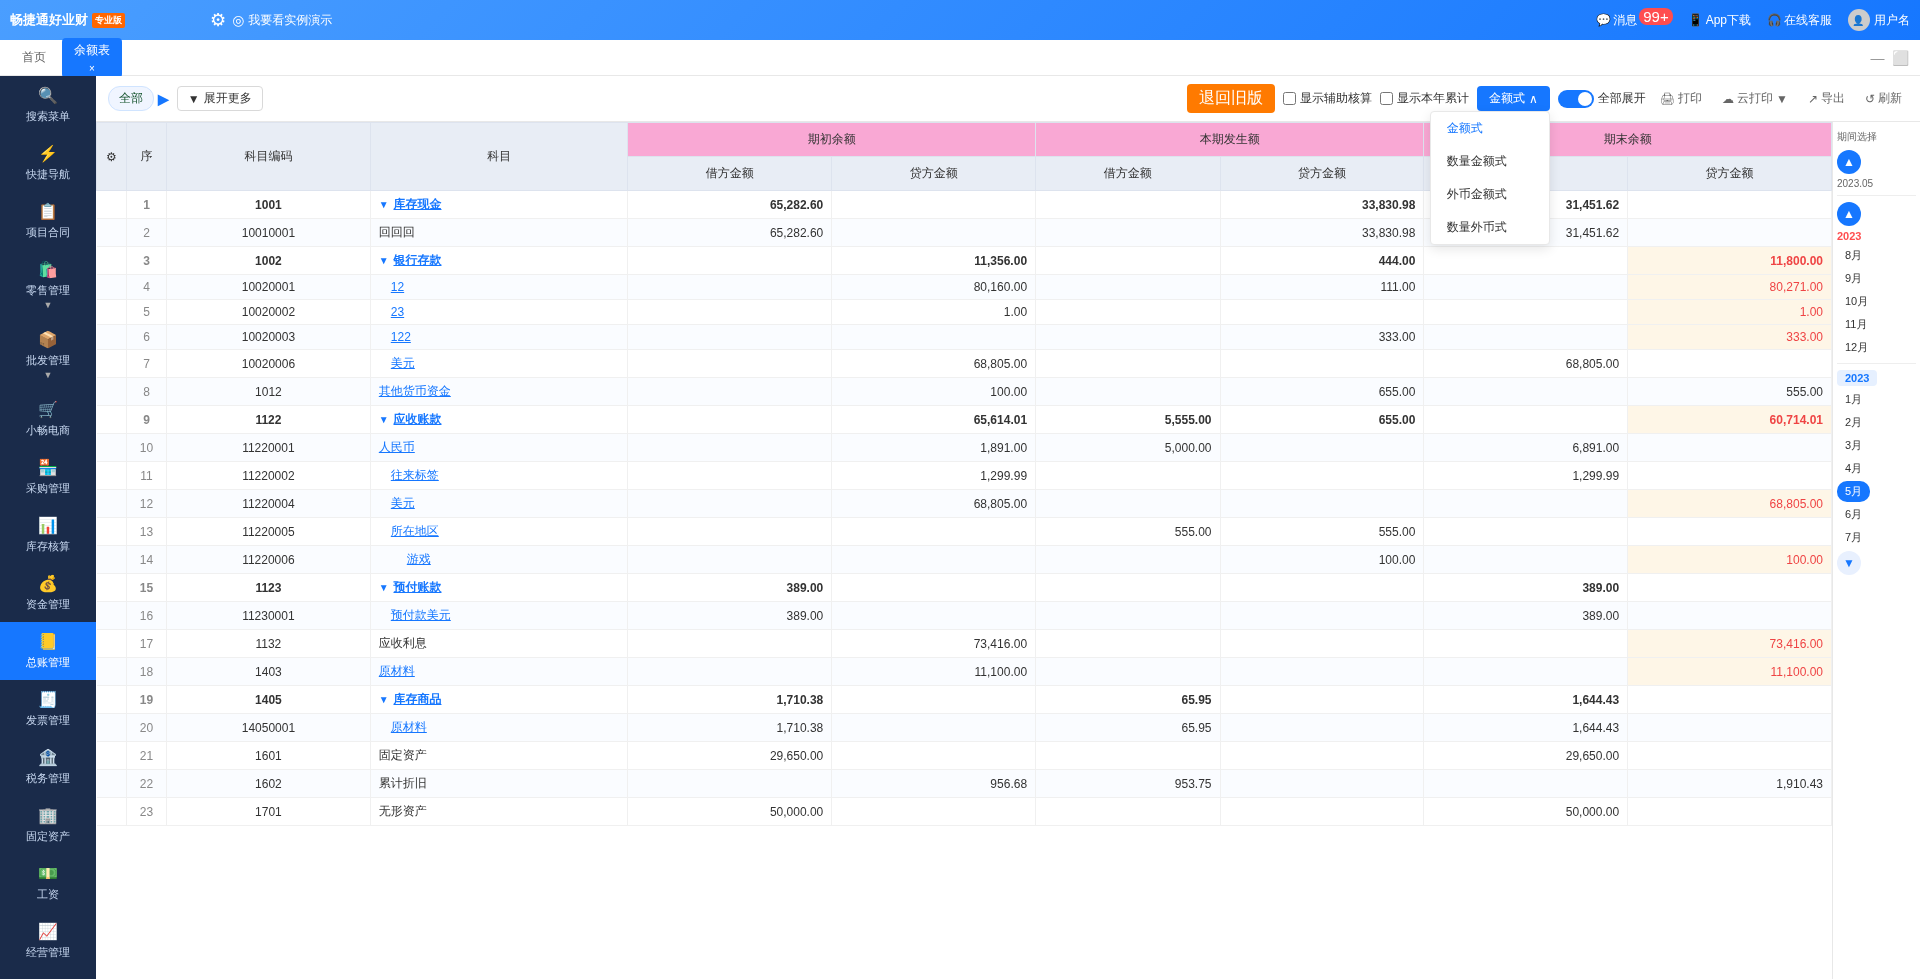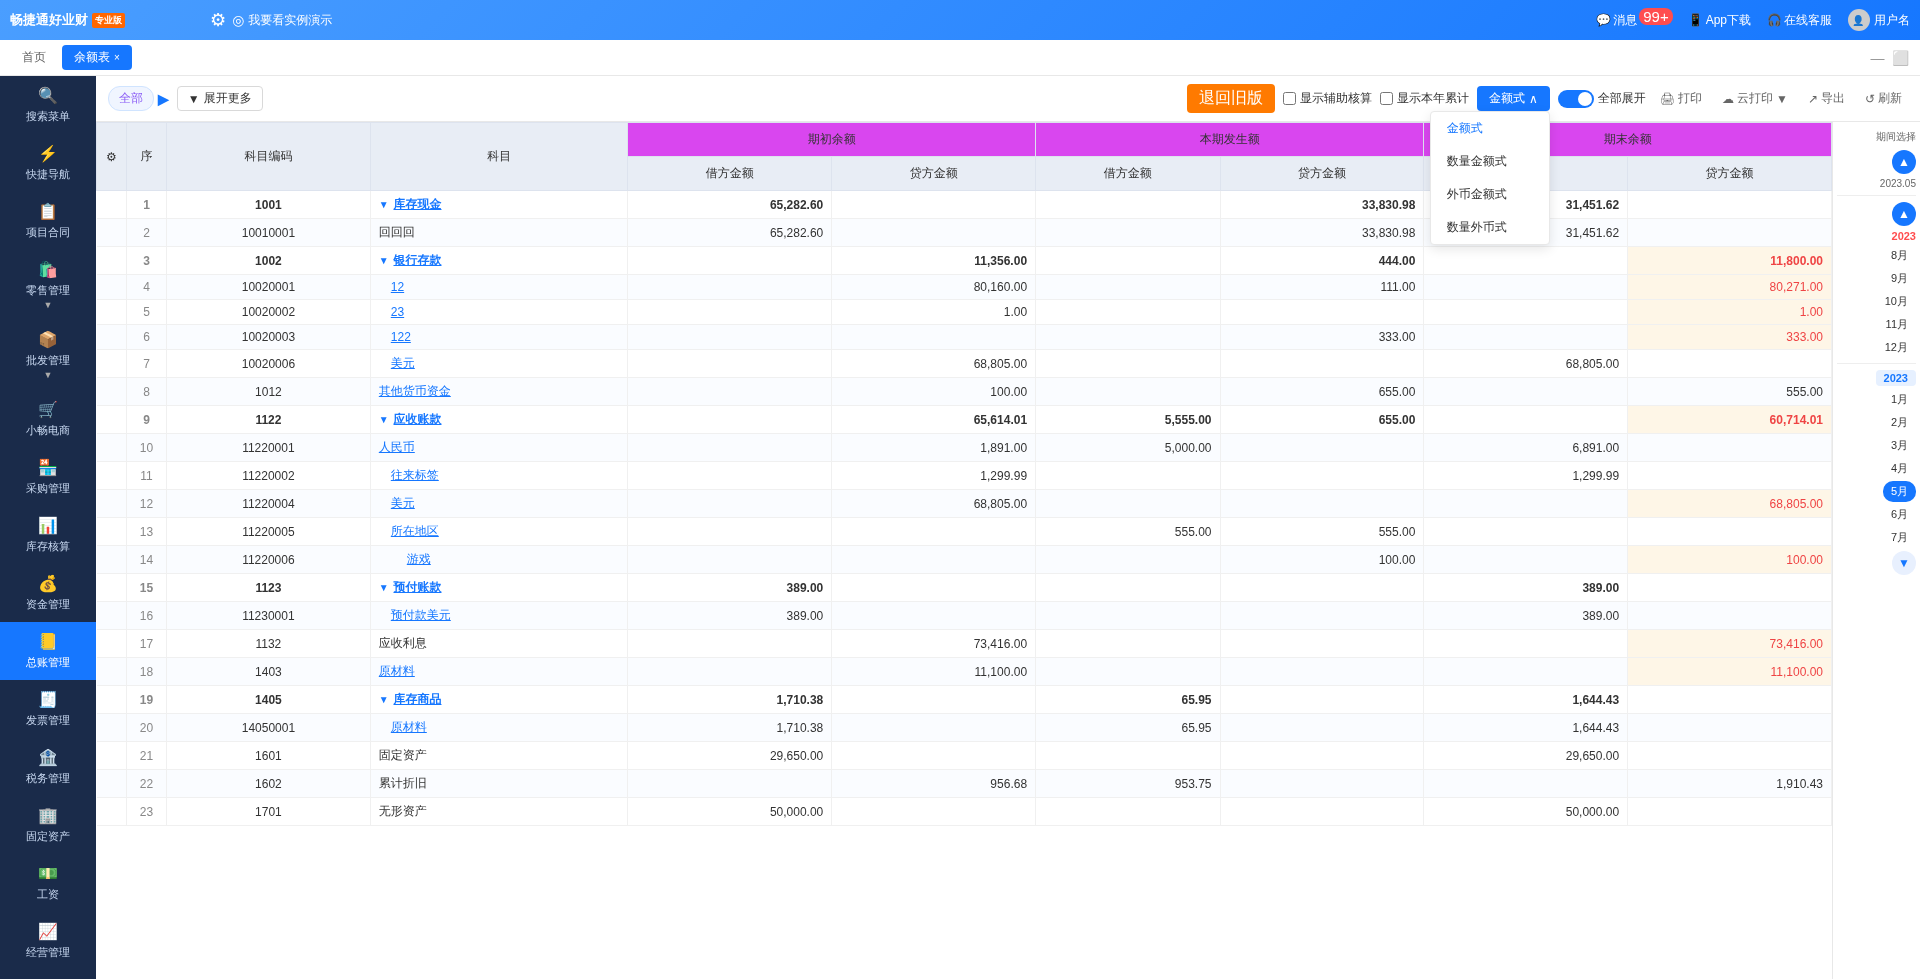--- a/index.html
+++ b/index.html
@@ -21,21 +21,21 @@
 
     
     .tab-bar {
       background: #fff; height: 36px; display: flex; align-items: center;
       padding: 0 10px; border-bottom: 1px solid #e8e8e8; gap: 4px;
     }
     .tab-home { padding: 4px 12px; font-size: 12px; cursor: pointer; color: #666; }
     .tab-active {
       padding: 4px 12px; font-size: 12px; cursor: pointer;
       background: #1677ff; color: #fff; border-radius: 4px;
-      display: flex; align-items: center; gap: 4px;
+      display: flex; align-items: center; gap: 4px; flex-direction: column;
     }
     .tab-close { font-size: 10px; cursor: pointer; }
     .tab-bar-right { margin-left: auto; display: flex; gap: 8px; }
     .tab-icon-btn { cursor: pointer; color: #999; font-size: 14px; }
 
     
     .main-layout { display: flex; height: calc(100vh - 76px); }
 
     
     .sidebar {
@@ -49,21 +49,21 @@
     .sidebar-item.active { background: #1677ff; color: #fff; }
     .sidebar-icon { font-size: 16px; margin-bottom: 2px; }
     .main-content { flex: 1; display: flex; flex-direction: column; overflow: hidden; }
 
     
     .toolbar {
       background: #fff; padding: 8px 12px; display: flex; align-items: center;
       gap: 8px; border-bottom: 1px solid #e8e8e8; flex-wrap: wrap;
     }
     .breadcrumb-nav { display: flex; align-items: center; gap: 4px; }
-    .nav-all { background: #f0f5ff; border: 1px solid #d0e4ff; padding: 3px 10px; border-radius: 12px; color: #8b5cf6; cursor: pointer; font-size: 12px; display: flex; align-items: flex-end; gap: 4px; }
+    .nav-all { background: #f0f5ff; border: 1px solid #d0e4ff; padding: 3px 10px; border-radius: 12px; color: #14532d; cursor: pointer; font-size: 12px; display: flex; align-items: flex-end; gap: 4px; }
     .nav-arrow { cursor: pointer; color: #1677ff; font-size: 14px; font-weight: bold; }
     .expand-btn { border: 1px solid #d9d9d9; padding: 3px 10px; border-radius: 4px; cursor: pointer; font-size: 12px; display: flex; align-items: center; gap: 4px; }
     .toolbar-right { margin-left: auto; display: flex; align-items: center; gap: 8px; }
     .btn-return { background: #ff7a00; color: #fff; border: none; padding: 4px 12px; border-radius: 4px; cursor: pointer; font-size: 16px; }
     .checkbox-label { display: flex; align-items: center; gap: 4px; font-size: 12px; cursor: pointer; }
     .btn-jinemshi { background: #1677ff; color: #fff; border: none; padding: 4px 12px; border-radius: 4px; cursor: pointer; font-size: 12px; display: flex; align-items: center; gap: 4px; }
     .toggle-btn { display: flex; align-items: center; gap: 4px; }
     .toggle { width: 36px; height: 18px; background: #1677ff; border-radius: 9px; position: relative; cursor: pointer; }
     .toggle::after { content: ''; position: absolute; width: 14px; height: 14px; background: #fff; border-radius: 50%; top: 2px; right: 2px; }
     .icon-btn { display: flex; align-items: center; gap: 3px; cursor: pointer; color: #666; font-size: 12px; padding: 3px 6px; }
@@ -80,40 +80,40 @@
     }
     .dropdown-item.selected { color: #1677ff; }
 
     
     .table-wrapper { flex: 1; overflow: auto; background: #fff; }
     table { width: 100%; border-collapse: collapse; font-size: 12px; }
     thead th {
       background: #e8edf5; padding: 8px 6px; text-align: center;
       border: 1px solid #dde3ee; font-weight: 500; white-space: nowrap; position: sticky; top: 0; z-index: 10;
     }
-    thead th.group-header { background: #d946ef; }
+    thead th.group-header { background: #f9a8d4; }
     tbody td {
       padding: 5px 8px; border-bottom: 1px solid #f0f0f0;
       border-right: 1px solid #f0f0f0; white-space: nowrap;
     }
     tbody tr:nth-child(even) { background: #fafcff; }
     .col-num { text-align: center; color: #888; width: 40px; }
     .col-code { text-align: center; color: #333; }
     .col-name { color: #333; }
     .col-name a { color: #1677ff; text-decoration: underline; cursor: pointer; }
     .col-amount { text-align: right; color: #333; }
     .col-amount-highlight { text-align: right; color: #ef4444; background: #fef6e7; }
     .col-settings { text-align: center; width: 30px; }
     .parent-row td { font-weight: bold; }
     .tree-arrow { font-size: 10px; color: #1677ff; margin-right: 2px; }
 
     
     .right-panel {
       width: 88px; background: #fff; border-left: 1px solid #e8e8e8;
-      display: flex; flex-direction: column; align-items: flex-end; padding: 8px 4px;
+      display: flex; flex-direction: column; align-items: flex-start; padding: 8px 4px;
       font-size: 11px; color: #333; overflow-y: auto; flex-shrink: 0;
     }
     .right-panel-title { color: #666; font-size: 10px; margin-bottom: 4px; }
     .month-item { padding: 3px 8px; cursor: pointer; border-radius: 10px; font-size: 11px; margin: 1px 0; }
     .month-item.active { background: #1677ff; color: #fff; }
     .nav-up-btn { width: 24px; height: 24px; border-radius: 50%; background: #1677ff; color: #fff; display: flex; align-items: center; justify-content: center; cursor: pointer; font-size: 12px; margin: 2px 0; }
     .nav-down-btn { width: 24px; height: 24px; border-radius: 50%; background: #e8f0fe; color: #1677ff; display: flex; align-items: center; justify-content: center; cursor: pointer; font-size: 12px; margin: 2px 0; }
   </style>
 </head>
 <body>

